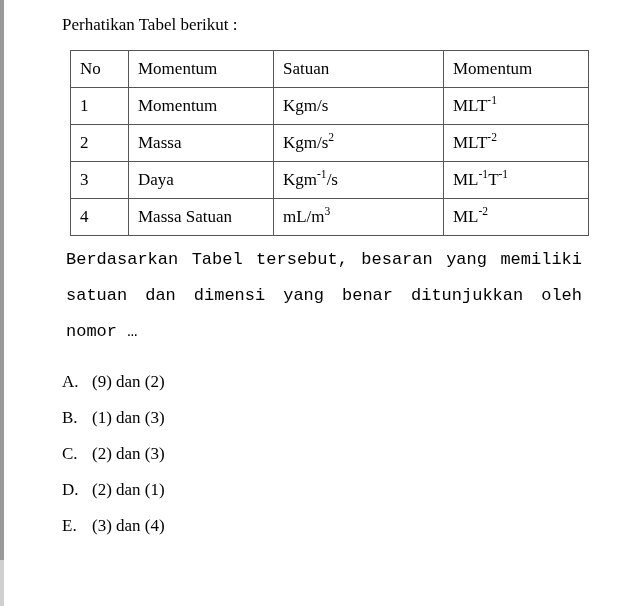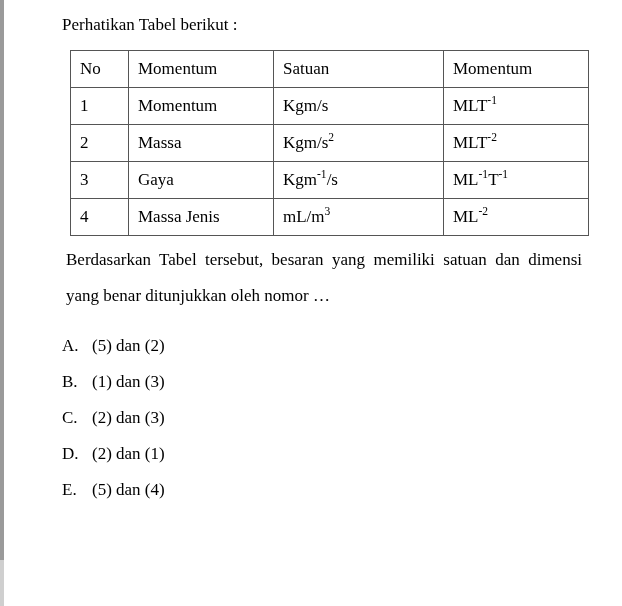--- a/index.html
+++ b/index.html
@@ -51,20 +51,21 @@
     vertical-align: super;
     line-height: 0;
   }
   .para {
     font-size: 17px;
     line-height: 36px;
     text-align: justify;
     text-justify: inter-word;
     margin: 6px 0 0 0;
     padding-left: 4px;
+    font-family: Liberation Mono, monospace;
   }
   .choices {
     margin-top: 14px;
   }
   .choice {
     font-size: 17px;
     line-height: 36px;
     display: flex;
     align-items: baseline;
   }
@@ -126,51 +127,51 @@
         <td><span>MLT</span><sup>-1</sup><span></span><sup></sup></td>
       </tr>
       <tr>
         <td>2</td>
         <td>Massa</td>
         <td><span>Kgm/s</span><sup>2</sup><span></span></td>
         <td><span>MLT</span><sup>-2</sup><span></span><sup></sup></td>
       </tr>
       <tr>
         <td>3</td>
-        <td>Gaya</td>
+        <td>Daya</td>
         <td><span>Kgm</span><sup>-1</sup><span>/s</span></td>
         <td><span>ML</span><sup>-1</sup><span>T</span><sup>-1</sup></td>
       </tr>
       <tr>
         <td>4</td>
-        <td>Massa Jenis</td>
+        <td>Massa Satuan</td>
         <td><span>mL/m</span><sup>3</sup><span></span></td>
         <td><span>ML</span><sup>-2</sup><span></span><sup></sup></td>
       </tr>
     </tbody>
   </table>
 
   <p class="para">Berdasarkan Tabel tersebut, besaran yang memiliki satuan dan dimensi yang benar ditunjukkan oleh nomor …</p>
 
   <div class="choices">
     <div class="choice">
       <span class="letter">A.</span>
-      <span class="ctext">(5) dan (2)</span>
+      <span class="ctext">(9) dan (2)</span>
     </div>
     <div class="choice">
       <span class="letter">B.</span>
       <span class="ctext">(1) dan (3)</span>
     </div>
     <div class="choice">
       <span class="letter">C.</span>
       <span class="ctext">(2) dan (3)</span>
     </div>
     <div class="choice">
       <span class="letter">D.</span>
       <span class="ctext">(2) dan (1)</span>
     </div>
     <div class="choice">
       <span class="letter">E.</span>
-      <span class="ctext">(5) dan (4)</span>
+      <span class="ctext">(3) dan (4)</span>
     </div>
   </div>
 
 </div>
 
 </body></html>

